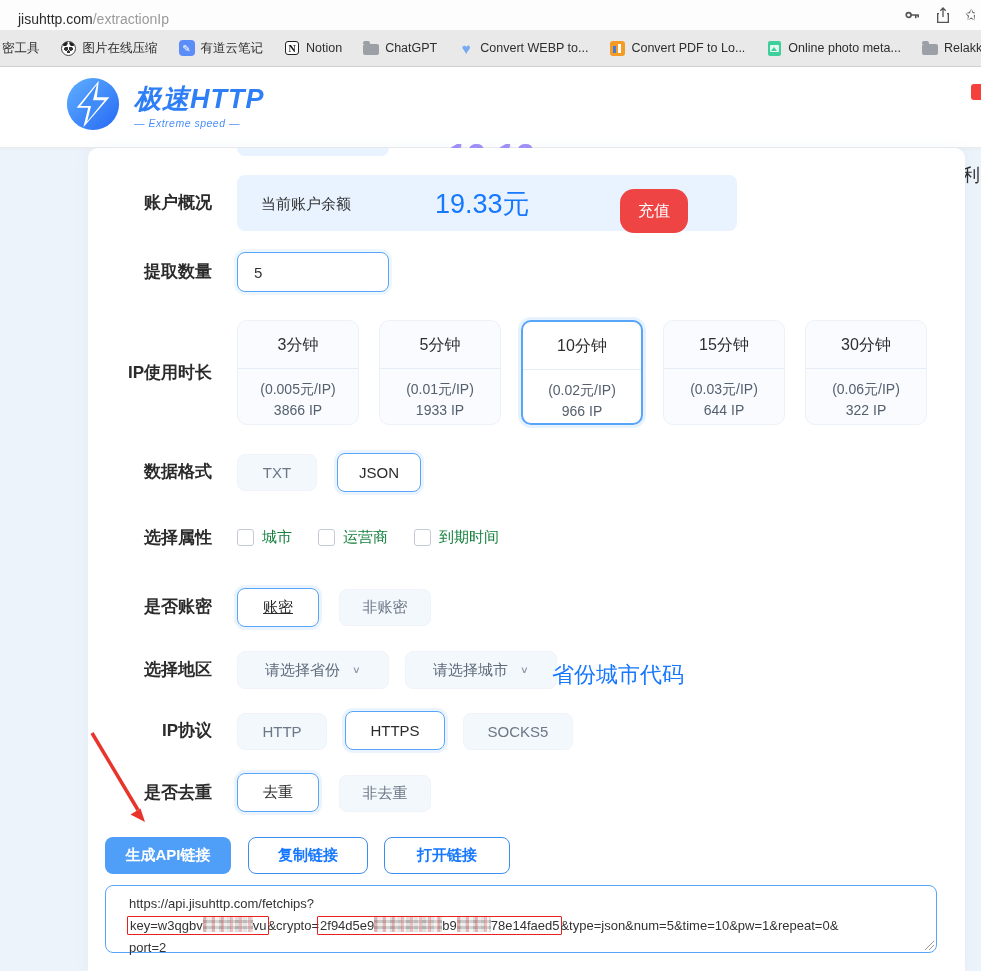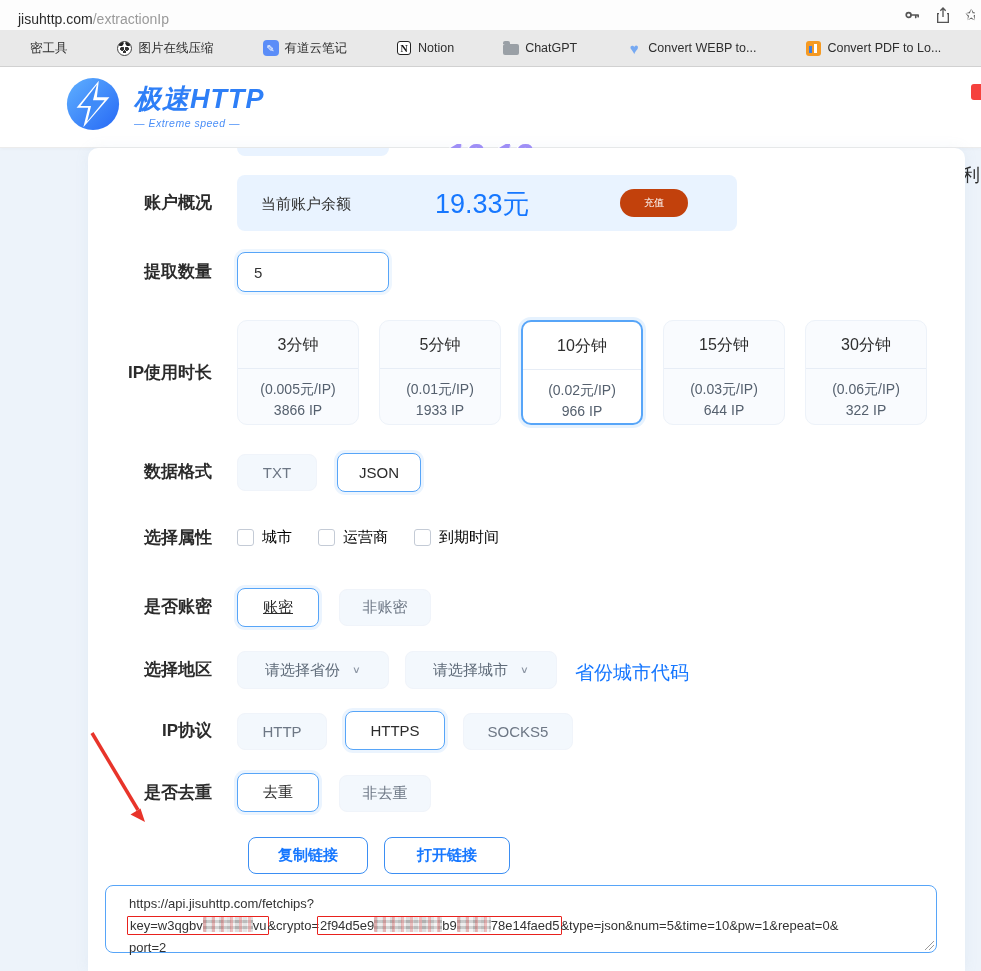--- a/index.html
+++ b/index.html
@@ -8,21 +8,21 @@
 
   
   .urlbar { position:absolute; left:0; top:0; width:981px; height:38px; background:#fdfdfd; display:flex; align-items:center; }
   .urlbar .url { margin-left:18px; font-size:14px; color:#2c2c2c; }
   .urlbar .url .path { color:#9a9a9a; }
   .urlbar .icons { position:absolute; right:6px; top:0; height:30px; display:flex; align-items:center; gap:14px; }
   .urlbar .icons svg { display:block; }
   .star-clip { width:10px; overflow:hidden; height:18px; }
 
   .bookmarks { position:absolute; left:0; top:30px; width:981px; height:37px; background:#e9e9e9; border-bottom:1px solid #d2d2d2; display:flex; align-items:center; gap:21px; padding-left:2px; font-size:12.5px; color:#2e2e2e; white-space:nowrap; }
-  .bm { display:flex; align-items:center; gap:6px; cursor:default;margin-left:28px; }
+  .bm { display:flex; align-items:center; gap:6px; cursor:default; }
   .bm-ic { width:16px; height:16px; display:inline-flex; align-items:center; justify-content:center; flex:0 0 auto; }
   .ic-panda { width:15px; height:15px; border-radius:50%; border:1px solid #444; background:
       radial-gradient(circle at 22% 10%, #222 2.5px, transparent 3px),
       radial-gradient(circle at 78% 10%, #222 2.5px, transparent 3px),
       radial-gradient(circle at 32% 52%, #333 1.8px, transparent 2.2px),
       radial-gradient(circle at 68% 52%, #333 1.8px, transparent 2.2px),
       radial-gradient(circle at 50% 75%, #333 1.3px, transparent 1.7px), #fff; }
   .ic-youdao { width:16px; height:16px; border-radius:4px; background:#5b8df8; color:#fff; font-size:10px; display:flex; align-items:center; justify-content:center; }
   .ic-notion { width:14px; height:14px; border:1.5px solid #222; border-radius:3px; background:#fff; color:#111; font-weight:bold; font-size:10px; font-family:"Liberation Serif",serif; display:flex; align-items:center; justify-content:center; }
   .ic-folder { width:16px; height:11px; background:#9aa0a6; border-radius:2px; position:relative; margin-top:2px; }
@@ -51,41 +51,41 @@
 
   
   .card { position:absolute; left:88px; top:148px; width:877px; height:823px; background:#fff; border-radius:10px 10px 0 0; box-shadow:0 0 14px rgba(140,165,200,.10); }
   .partial-box { position:absolute; left:149px; top:0; width:152px; height:8px; background:#e9f3ff; border-radius:0 0 8px 8px; }
 
   .rowlabel { position:absolute; left:2px; width:122px; text-align:right; font-size:17px; font-weight:600; color:#2b2b2b; line-height:20px; white-space:nowrap; }
 
   .acct-box { position:absolute; left:149px; top:27px; width:500px; height:56px; background:#e9f3ff; border-radius:8px; }
   .acct-balance-label { position:absolute; left:24px; top:20px; font-size:15px; color:#333; }
   .acct-balance-value { position:absolute; left:198px; top:11px; font-size:27px; color:#1677ff; font-weight:500; }
-  .btn-recharge { position:absolute; left:383px; top:14px; width:68px; height:28px; background:#c2410c; color:#fff; font-size:10px; border:none; border-radius:14px; cursor:pointer; font-family:inherit; }
+  .btn-recharge { position:absolute; left:383px; top:14px; width:68px; height:44px; background:#ef4444; color:#fff; font-size:16px; border:none; border-radius:14px; cursor:pointer; font-family:inherit; }
 
   .qty-input { position:absolute; left:149px; top:104px; width:152px; height:40px; border:1.5px solid #57a5f8; border-radius:8px; font-size:15px; color:#333; padding-left:16px; outline:none; background:#fff; font-family:inherit; box-shadow:0 0 0 3px rgba(87,165,248,.10); }
 
   .dur-card { position:absolute; top:172px; width:122px; height:105px; background:#f9fbfe; border:1px solid #edf2f9; border-radius:10px; text-align:center; cursor:pointer; }
   .dur-card.selected { background:#fff; border:2px solid #57a5f8; box-shadow:0 0 0 3px rgba(87,165,248,.15); }
   .dur-title { margin-top:14px; font-size:16px; font-weight:500; color:#2f2f2f; }
   .dur-div { height:1px; background:#e7edf6; margin:12px 0 10px; }
   .dur-price, .dur-stock { font-size:14px; color:#55606e; line-height:21px; }
 
   .pill { position:absolute; display:flex; align-items:center; justify-content:center; border-radius:8px; font-size:15px; cursor:pointer; height:37px; }
   .pill.light { background:#f3f8fd; color:#6d7785; border:1px solid #f0f4fa; }
   .pill.selected { background:#fff; border:1.5px solid #57a5f8; color:#2b2b2b; box-shadow:0 0 0 3px rgba(87,165,248,.12); height:39px; font-weight:500; }
 
   .cb-group { position:absolute; left:149px; top:380px; display:flex; gap:26px; align-items:center; }
-  .cb-item { display:flex; align-items:center; gap:8px; font-size:15px; color:#000000; cursor:pointer; }
+  .cb-item { display:flex; align-items:center; gap:8px; font-size:15px; color:#15803d; cursor:pointer; }
   .cb-box { width:17px; height:17px; border:1.5px solid #c4cbd6; border-radius:3px; background:#fff; }
 
   .select { position:absolute; top:503px; width:152px; height:38px; background:#f3f8fd; border:1px solid #f0f4fa; border-radius:8px; display:flex; align-items:center; justify-content:center; gap:12px; font-size:15px; color:#5f6b79; cursor:pointer; }
   .select .chev { font-size:12px; color:#8a94a2; transform:scaleY(.8); }
-  .region-link { position:absolute; left:487px; top:512px; font-size:19px; font-weight:500; color:#1677ff; cursor:pointer; }
+  .region-link { position:absolute; left:464px; top:512px; font-size:22px; font-weight:500; color:#1677ff; cursor:pointer; }
 
   .btn-generate { position:absolute; left:17px; top:689px; width:126px; height:37px; background:#4f9ef7; border:none; border-radius:8px; color:#fff; font-size:15px; font-weight:bold; cursor:pointer; font-family:inherit; }
   .btn-outline { position:absolute; top:689px; height:37px; background:#fff; border:1.5px solid #3b8ef3; border-radius:8px; color:#1677ff; font-size:15px; font-weight:bold; cursor:pointer; font-family:inherit; }
 
   .api-box { position:absolute; left:17px; top:737px; width:832px; height:68px; border:1.5px solid #57a5f8; border-radius:8px; background:#fff; padding:7px 23px; font-size:13px; color:#333; line-height:22px; cursor:text; }
   .api-line2 { white-space:nowrap; }
   .api-box::after { content:""; position:absolute; right:2px; bottom:2px; width:9px; height:9px; background:
       linear-gradient(135deg, transparent 0 45%, #9a9a9a 45% 52%, transparent 52% 68%, #9a9a9a 68% 75%, transparent 75%); }
   .mosaic { display:inline-block; height:15px; vertical-align:-2px; border-radius:1px; background:
       repeating-linear-gradient(0deg, rgba(255,255,255,.45) 0 3px, rgba(110,110,110,.20) 3px 6px),
@@ -292,20 +292,21 @@
 
   <div class="rowlabel" style="top:573px;">IP协议</div>
   <div class="pill light" style="left:149px; top:565px; width:90px;">HTTP</div>
   <div class="pill selected" style="left:257px; top:563px; width:100px;">HTTPS</div>
   <div class="pill light" style="left:375px; top:565px; width:110px;">SOCKS5</div>
 
   <div class="rowlabel" style="top:635px;">是否去重</div>
   <div class="pill selected" style="left:149px; top:625px; width:82px;">去重</div>
   <div class="pill light" style="left:251px; top:627px; width:92px;">非去重</div>
 
+  <button class="btn-generate">生成API链接</button>
   <button class="btn-outline" style="left:296px; width:126px;">打开链接</button>
   <button class="btn-outline" style="left:160px; width:120px;">复制链接</button>
 
   <div class="api-box">
     <div>https://api.jisuhttp.com/fetchips?</div>
     <div class="api-line2"><span class="redbox"><span>key=w3qgbv</span><span class="mosaic redtint" style="width:50px;"></span><span>vu</span></span><span>&amp;crypto=</span><span class="redbox"><span>2f94d5e9</span><span class="mosaic redtint" style="width:68px;"></span><span>b9</span><span class="mosaic redtint" style="width:34px;"></span><span>78e14faed5</span></span><span>&amp;type=json&amp;num=5&amp;time=10&amp;pw=1&amp;repeat=0&amp;</span></div>
     <div>port=2</div>
   </div>
 
   <svg class="arrow-svg" width="90" height="125" viewBox="0 0 90 125">

